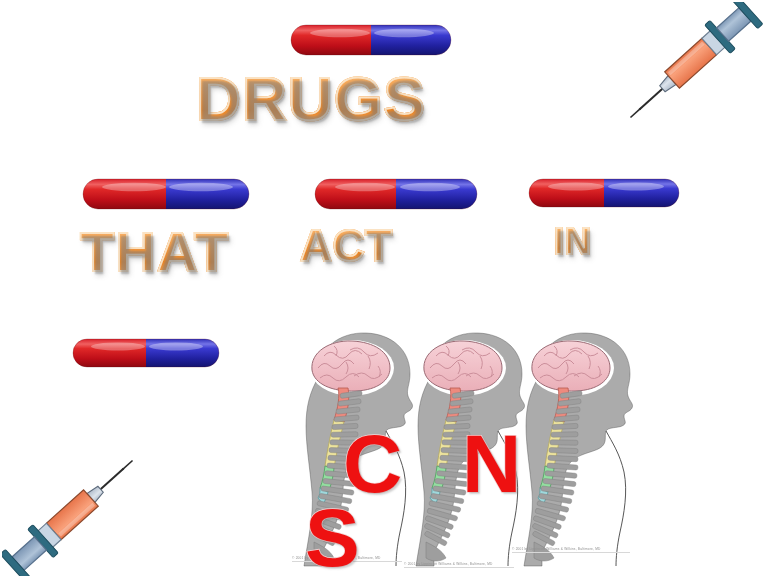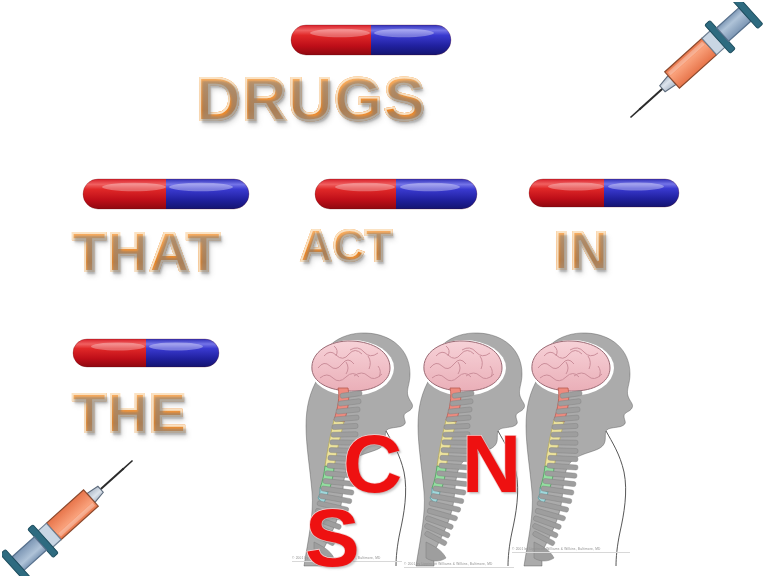--- a/index.html
+++ b/index.html
@@ -42,23 +42,23 @@
   .wordart .inner {
     display: inline-block;
     background-image: linear-gradient(180deg,#FDC07B 0%,#F79B42 40%,#EE8522 68%,#F7AE66 100%);
     -webkit-background-clip: text;
     background-clip: text;
     color: transparent;
     text-align: center;
   }
 
   #w-drugs { left: 196px; top: 68px; font-size: 62px; }
-  #w-that  { left: 72px;  top: 224px; font-size: 56px; }
+  #w-that  { left: 80px;  top: 224px; font-size: 56px; }
   #w-act   { left: 300px; top: 224px; font-size: 44px; }
-  #w-in    { left: 554px; top: 224px; font-size: 53px; }
+  #w-in    { left: 554px; top: 224px; font-size: 36px; }
   #w-the   { left: 72px;  top: 385px; font-size: 56px; }
 
   
   .cnsletter {
     position: absolute;
     font-family: "Liberation Sans", sans-serif;
     font-weight: bold;
     color: #EE1111;
     line-height: 1;
     white-space: nowrap;
@@ -412,21 +412,18 @@
   </div>
   <div class="wordart" id="w-that">
     <span class="inner">THAT</span>
   </div>
   <div class="wordart" id="w-act">
     <span class="inner">ACT</span>
   </div>
   <div class="wordart" id="w-in">
     <span class="inner">IN</span>
   </div>
-  <div class="wordart" id="w-the">
-    <span class="inner">THE</span>
-  </div>
 
   <div class="cnsletter" id="l-c">C</div>
   <div class="cnsletter" id="l-n">N</div>
   <div class="cnsletter" id="l-s">S</div>
 
 </div>
 
 </body></html>

